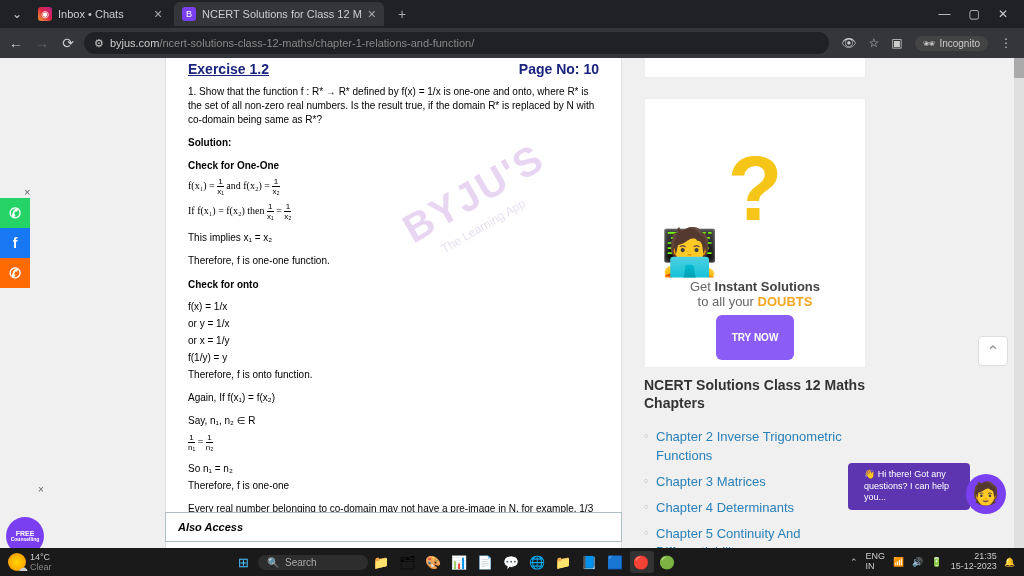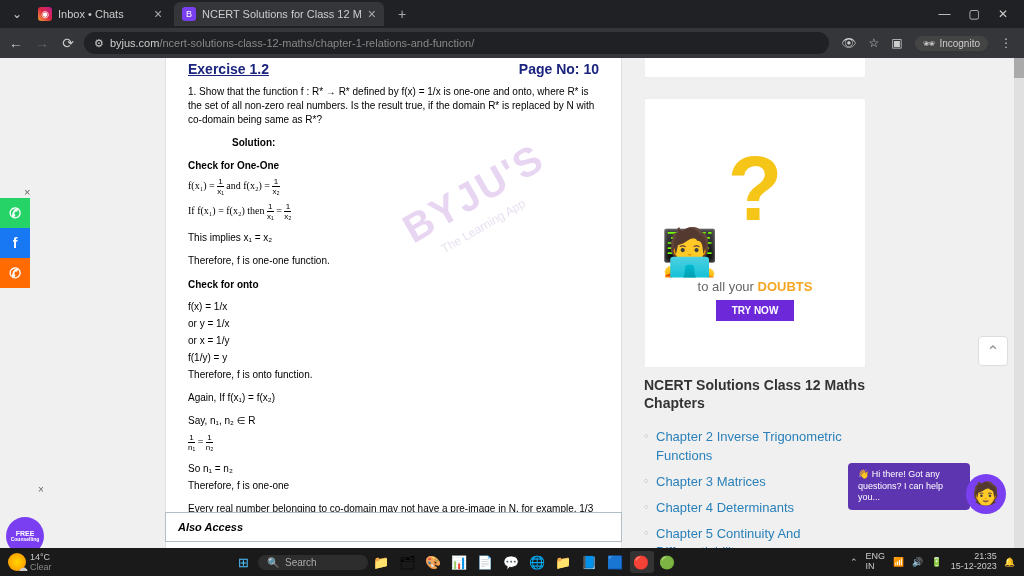--- a/index.html
+++ b/index.html
@@ -30,62 +30,62 @@
 .content-area { background:#f0f0f0; height:490px; position:relative; overflow:hidden; }
 .scroll-indicator { position:absolute; right:0; top:0; width:10px; height:100%; background:#e0e0e0; }
 .scroll-indicator::after { content:''; position:absolute; top:0; width:100%; height:20px; background:#aaa; }
 .scroll-up { position:absolute; right:16px; top:278px; width:30px; height:30px; background:#fff; border:1px solid #ddd; border-radius:4px; display:flex; align-items:center; justify-content:center; color:#999; }
 
 
 .article-card { position:absolute; left:165px; top:-8px; width:457px; background:#fff; padding:10px 22px 20px; border:1px solid #e0e0e0; }
 .exercise-hdr { display:flex; justify-content:space-between; color:#1a237e; font-size:14px; font-weight:bold; }
 .exercise-hdr span:first-child { text-decoration:underline; }
 .q-text { font-size:10px; font-weight:normal; margin-top:8px; line-height:1.4; }
-.sol-label { font-size:10px; font-weight:bold; margin-top:10px;margin-left:44px; }
+.sol-label { font-size:10px; font-weight:bold; margin-top:10px; }
 .body-text { font-size:10px; margin-top:10px; line-height:1.3; }
 .body-text.tight { margin-top:4px; }
 .bold-line { font-size:10px; font-weight:bold; margin-top:12px; }
 .math { font-size:10px; margin-top:6px; font-family:'Times New Roman',serif; }
 .frac { display:inline-flex; flex-direction:column; font-size:8px; vertical-align:middle; text-align:center; }
 .frac .n { border-bottom:1px solid #000; padding:0 1px; }
 .watermark { position:absolute; top:120px; left:230px; transform:rotate(-30deg); color:#e8d5f2; font-size:40px; font-weight:bold; pointer-events:none; letter-spacing:2px; }
 .watermark-sub { position:absolute; top:168px; left:270px; transform:rotate(-30deg); color:#e8e0f0; font-size:12px; pointer-events:none; }
 
 .also-access { position:absolute; left:165px; top:454px; width:457px; border:1px solid #b0bec5; padding:8px 12px; font-size:11px; font-style:italic; font-weight:bold; background:#fff; }
 
 
 .promo-card { position:absolute; left:644px; top:40px; width:222px; height:270px; background:#fff; border:1px solid #eee; text-align:center; }
 .promo-img { height:180px; display:flex; align-items:center; justify-content:center; }
 .promo-q { font-size:90px; color:#f5c518; font-weight:bold; position:relative; }
 .promo-figure { position:absolute; left:16px; bottom:88px; font-size:46px; }
 .promo-text { font-size:13px; color:#666; }
 .promo-text strong { color:#444; }
 .promo-doubts { color:#f5a623; font-weight:bold; }
-.try-btn { background:#6d28d9; color:#fff; border:none; padding:5px 16px; border-radius:0; font-size:10px; font-weight:bold; margin-top:6px; }
+.try-btn { background:#8b5cf6; color:#fff; border:none; padding:17px 16px; border-radius:6px; font-size:10px; font-weight:bold; margin-top:6px; }
 .promo-strip { position:absolute; left:644px; top:-8px; width:222px; height:28px; background:#fff; border:1px solid #eee; }
 
 .chapters-box { position:absolute; left:644px; top:318px; width:222px; }
 .chapters-title { font-size:14px; font-weight:600; color:#333; line-height:1.3; margin-bottom:12px; }
 .chapter-link { font-size:13px; color:#2980b9; padding:4px 0 4px 12px; position:relative; line-height:1.4; }
 .chapter-link::before { content:'○'; position:absolute; left:0; color:#aaa; font-size:7px; top:7px; }
 
 
 .social-bar { position:absolute; left:0; top:140px; display:flex; flex-direction:column; }
 .social-btn { width:30px; height:30px; display:flex; align-items:center; justify-content:center; color:#fff; font-size:14px; font-weight:bold; }
 .social-close { position:absolute; left:24px; top:-12px; font-size:11px; color:#666; }
 .sb-wa { background:#25d366; }
 .sb-fb { background:#1877f2; }
 .sb-call { background:#ff6b00; }
 
 
 .free-badge { position:absolute; left:6px; bottom:-7px; width:38px; height:38px; border-radius:50%; background:#7b3ff2; color:#fff; font-size:7px; font-weight:bold; display:flex; flex-direction:column; align-items:center; justify-content:center; line-height:1; }
 .free-close { position:absolute; left:38px; top:426px; font-size:10px; color:#666; }
 
 
-.chat-bubble { position:absolute; right:54px; bottom:38px; background:#5e35b1; color:#fff; padding:6px 10px; border-radius:4px; font-size:9px; width:122px; line-height:1.3; }
+.chat-bubble { position:absolute; right:54px; bottom:38px; background:#5e35b1; color:#fff; padding:6px 16px; border-radius:4px; font-size:9px; width:122px; line-height:1.3; }
 .chat-bubble::before { content:'👋 '; }
 .chat-avatar { position:absolute; right:18px; bottom:34px; width:40px; height:40px; border-radius:50%; background:#7b3ff2; display:flex; align-items:center; justify-content:center; font-size:22px; }
 
 
 .taskbar { position:absolute; bottom:0; left:0; right:0; height:28px; background:#1a1a1a; display:flex; align-items:center; padding:0 8px; }
 .weather { display:flex; align-items:center; gap:4px; color:#ccc; font-size:9px; }
 .weather-icon { width:18px; height:18px; background:radial-gradient(circle,#ffd700,#ff8c00); border-radius:50%; position:relative; }
 .weather-icon::after { content:'☁'; position:absolute; font-size:10px; right:-2px; bottom:-2px; }
 .task-center { margin-left:180px; display:flex; gap:2px; align-items:center; }
 .task-icon { width:24px; height:22px; display:flex; align-items:center; justify-content:center; font-size:13px; border-radius:3px; }
@@ -182,20 +182,21 @@
     <div class="body-text">Every real number belonging to co-domain may not have a pre-image in N. for example, 1/3 and 3/2 are not belongs N. So N is not onto.</div>
   </div>
 
   <div class="also-access">Also Access</div>
 
   <div class="promo-card">
     <div class="promo-img">
       <span class="promo-figure">🧑‍💻</span>
       <span class="promo-q">?</span>
     </div>
+    <div class="promo-text"><span>Get </span><strong>Instant Solutions</strong></div>
     <div class="promo-text"><span>to all your </span><span class="promo-doubts">DOUBTS</span></div>
     <button class="try-btn">TRY NOW</button>
   </div>
 
   <div class="chapters-box">
     <div class="chapters-title">NCERT Solutions Class 12 Maths Chapters</div>
     <div class="chapter-link">Chapter 2 Inverse Trigonometric Functions</div>
     <div class="chapter-link">Chapter 3 Matrices</div>
     <div class="chapter-link">Chapter 4 Determinants</div>
     <div class="chapter-link">Chapter 5 Continuity And Differentiability</div>

